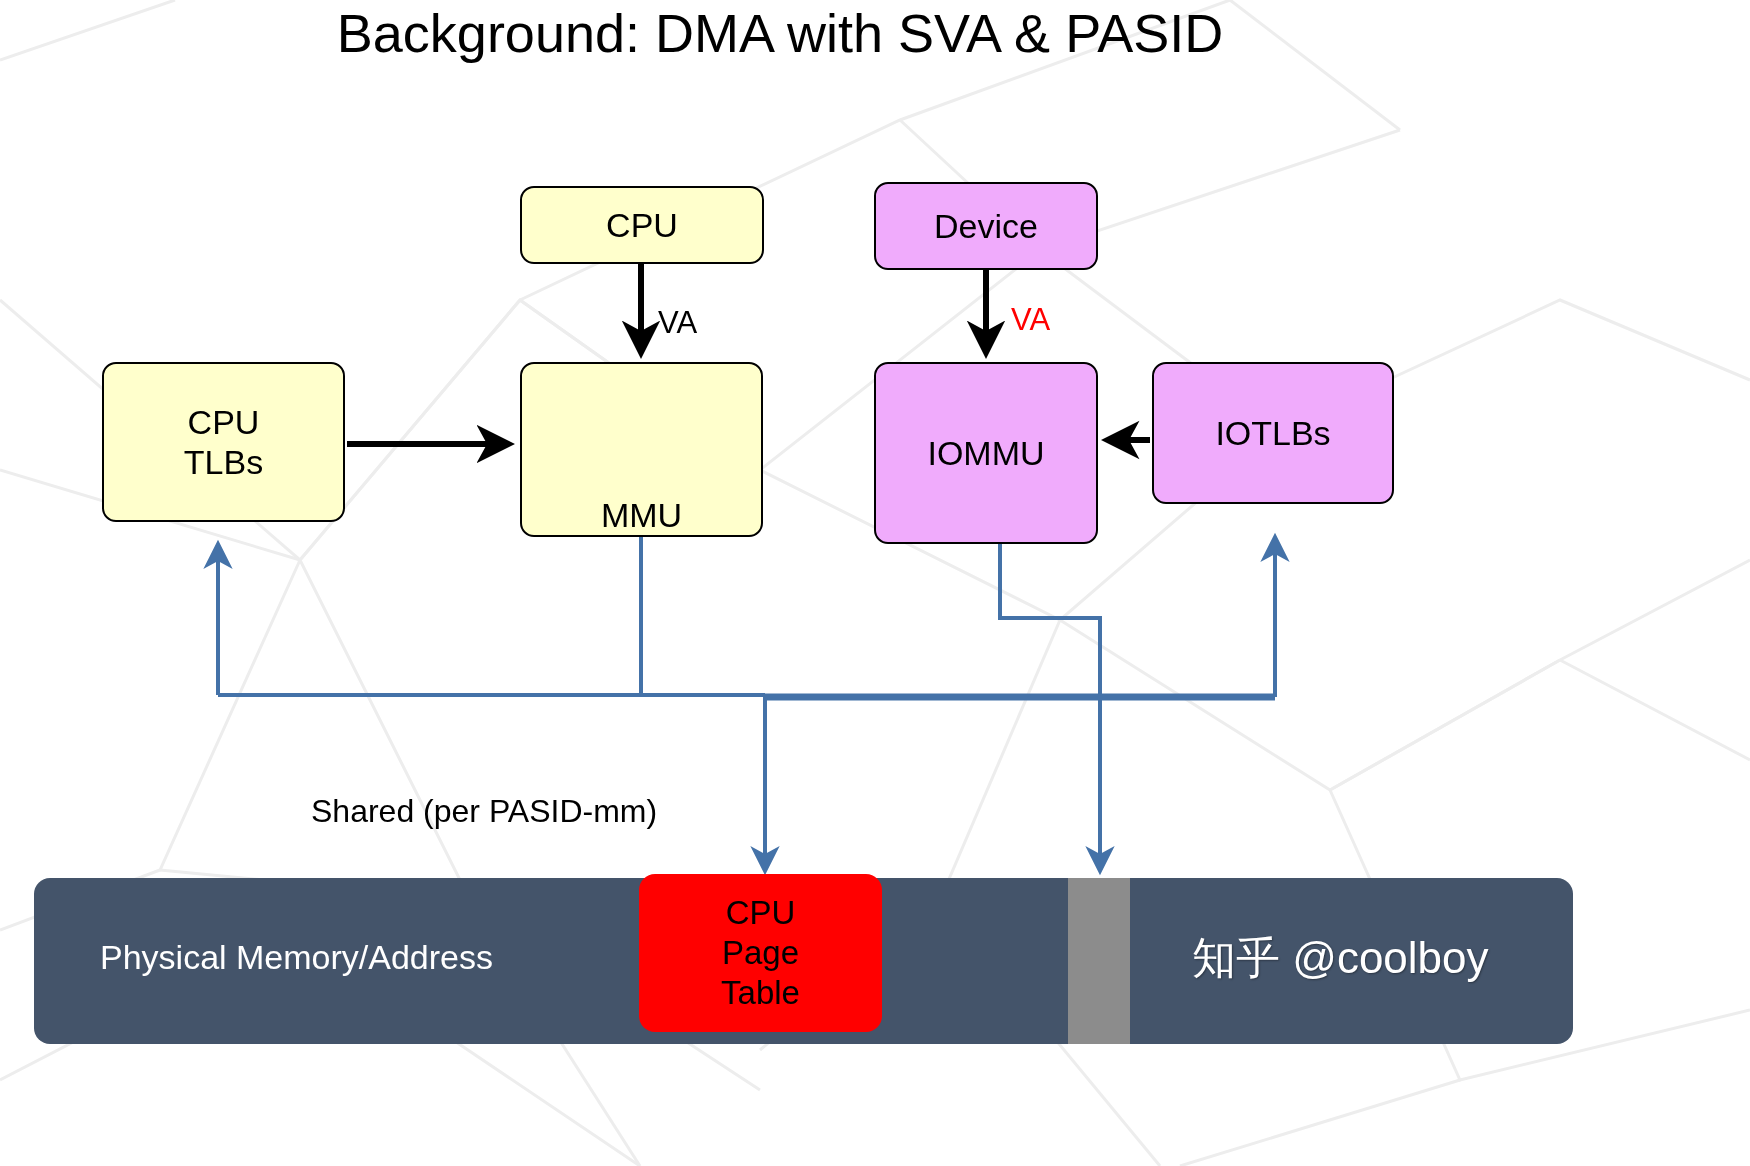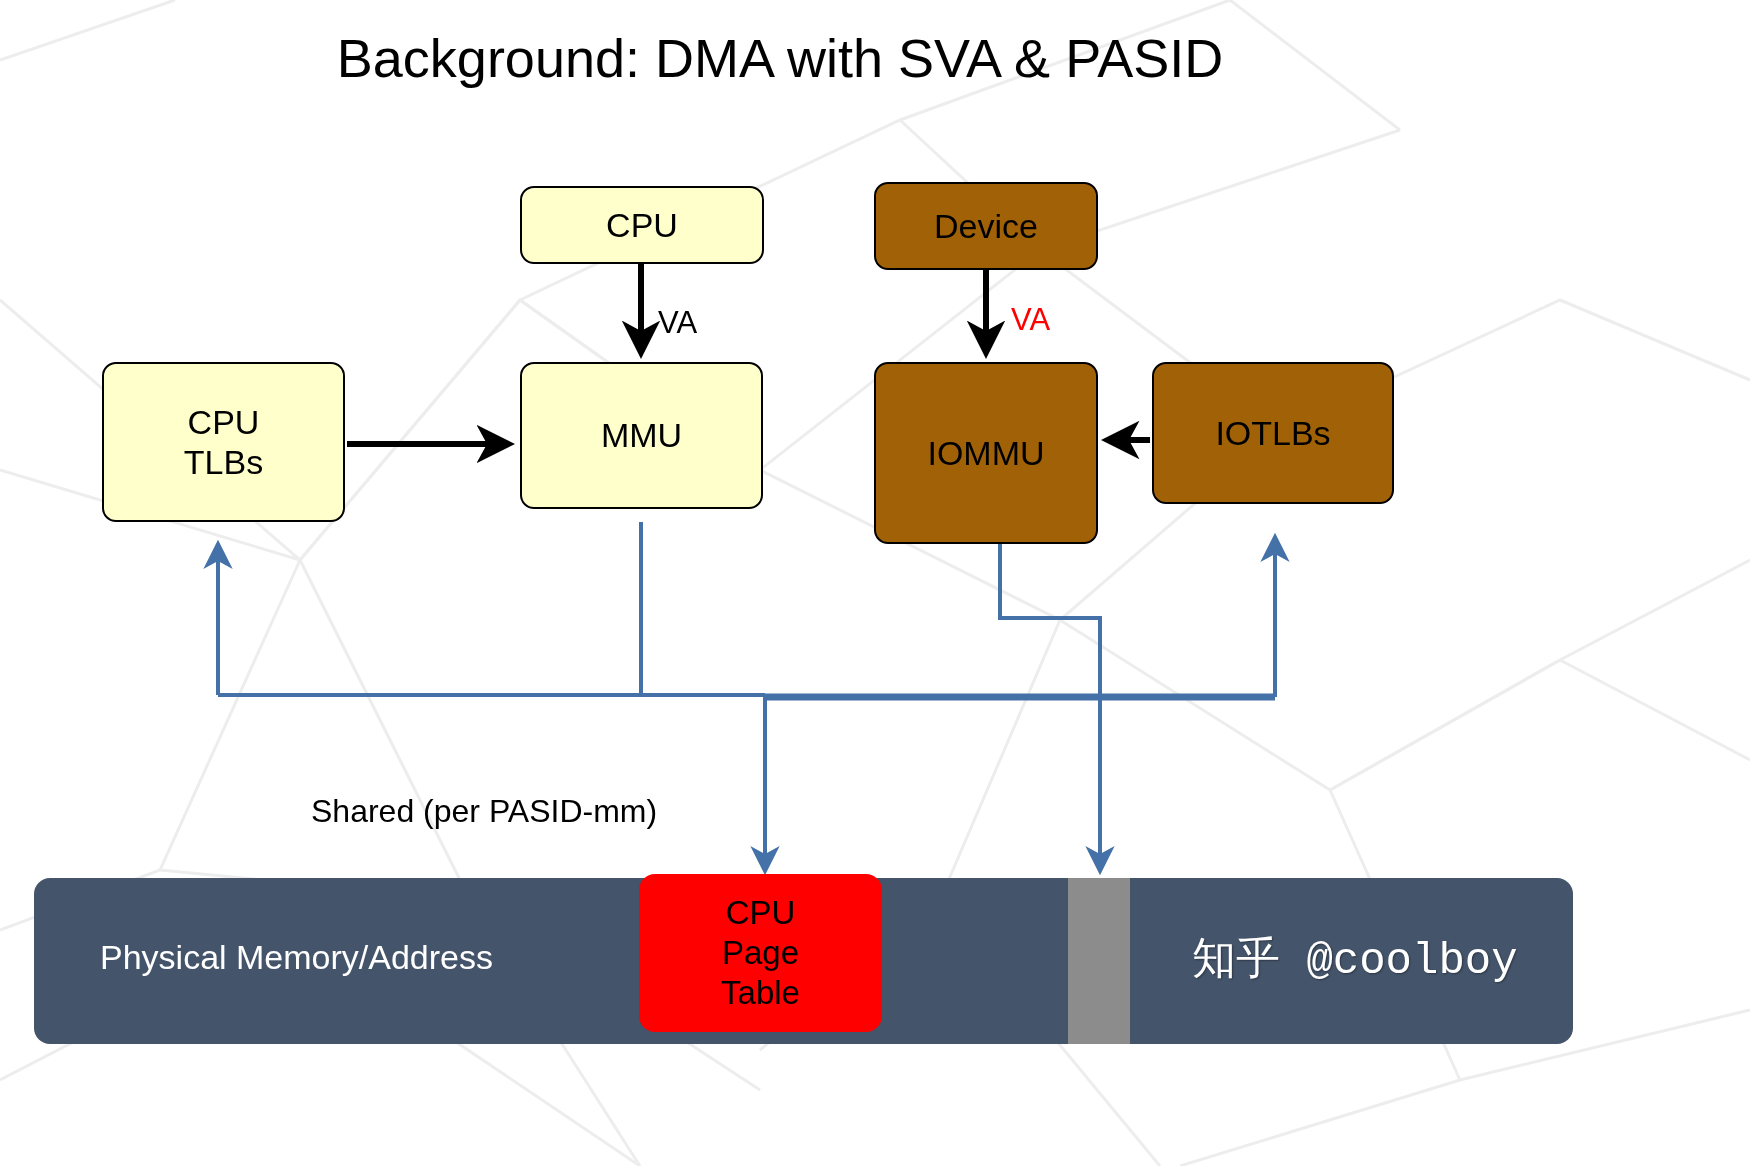--- a/index.html
+++ b/index.html
@@ -25,42 +25,41 @@
     pointer-events:none;
   }
   .title{
     position:absolute;
     left:0;top:2px;width:1560px;
     text-align:center;
     font-size:54px;
     color:#000000;
     letter-spacing:0px;
     white-space:nowrap;
-    margin-top:25px;
   }
   .node{
     position:absolute;
     box-sizing:border-box;
     border:2px solid #000000;
     border-radius:14px;
     display:flex;align-items:center;justify-content:center;
     text-align:center;
     font-size:34px;
     color:#000000;
     line-height:1.18;
-    background:#a16207;
+    background:#f0abfc;
   }
   .node.yellow{background:#FFFFCC;}
   .node-label{white-space:pre-line;}
 
   
   #node-cpu      {left:520px; top:186px; width:244px; height:78px;}
   #node-device   {left:874px; top:182px; width:224px; height:88px;}
   #node-cputlbs  {left:102px; top:362px; width:243px; height:160px;}
-  #node-mmu      {left:520px; top:362px; width:243px; height:147px;}
+  #node-mmu      {left:520px; top:362px; width:243px; height:175px;align-items:flex-end;}
   #node-iommu    {left:874px; top:362px; width:224px; height:182px;}
   #node-iotlbs   {left:1152px;top:362px; width:242px; height:142px;}
 
   .edge-label{
     position:absolute;
     font-size:31px;
     color:#000000;
     white-space:nowrap;
     text-align:center;
   }
@@ -95,21 +94,21 @@
     text-align:center;
     font-size:33px;color:#000000;line-height:1.22;
     white-space:pre-line;
   }
   #watermark{
     position:absolute;
     left:1192px;top:929px;
     font-size:44px;color:#ffffff;
     white-space:nowrap;
     text-shadow:1px 1px 2px rgba(0,0,0,0.35);
-    font-family:Liberation Mono, monospace;
+    font-family:Liberation Sans, sans-serif;
   }
 </style>
 </head>
 <body>
 
 <div id="slide">
 
   <svg id="bg-texture" viewBox="0 0 1750 1166" preserveAspectRatio="none" aria-hidden="true">
     <g stroke="#EDEDED" stroke-width="3" fill="none">
       <path d="M0,60 L175,0"></path>

